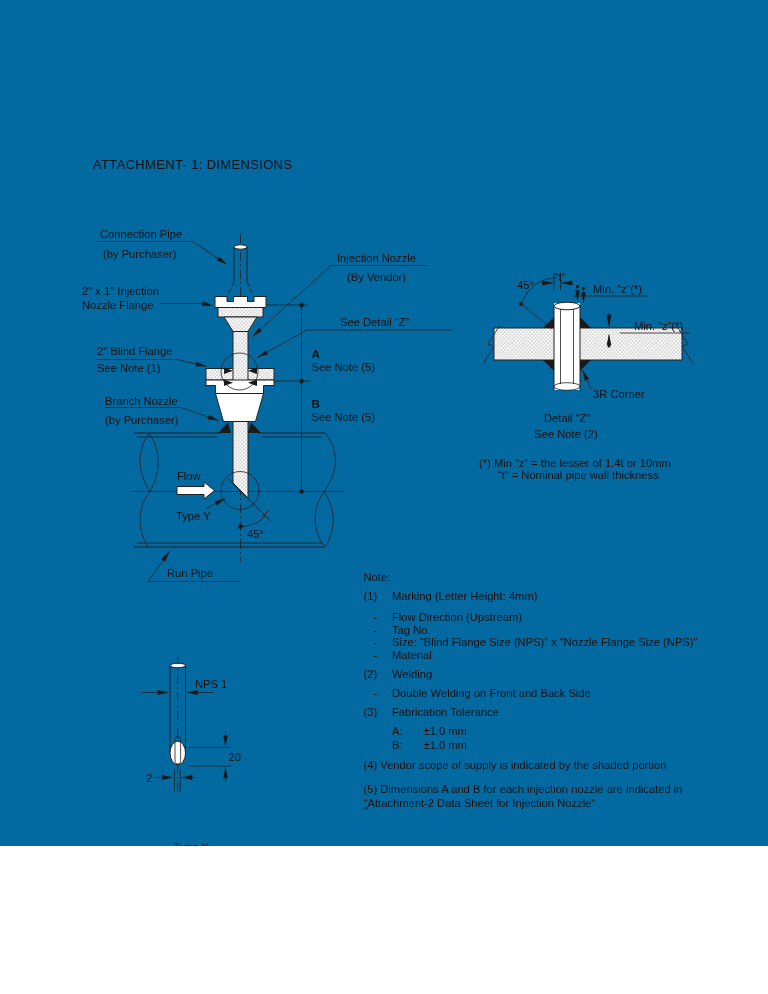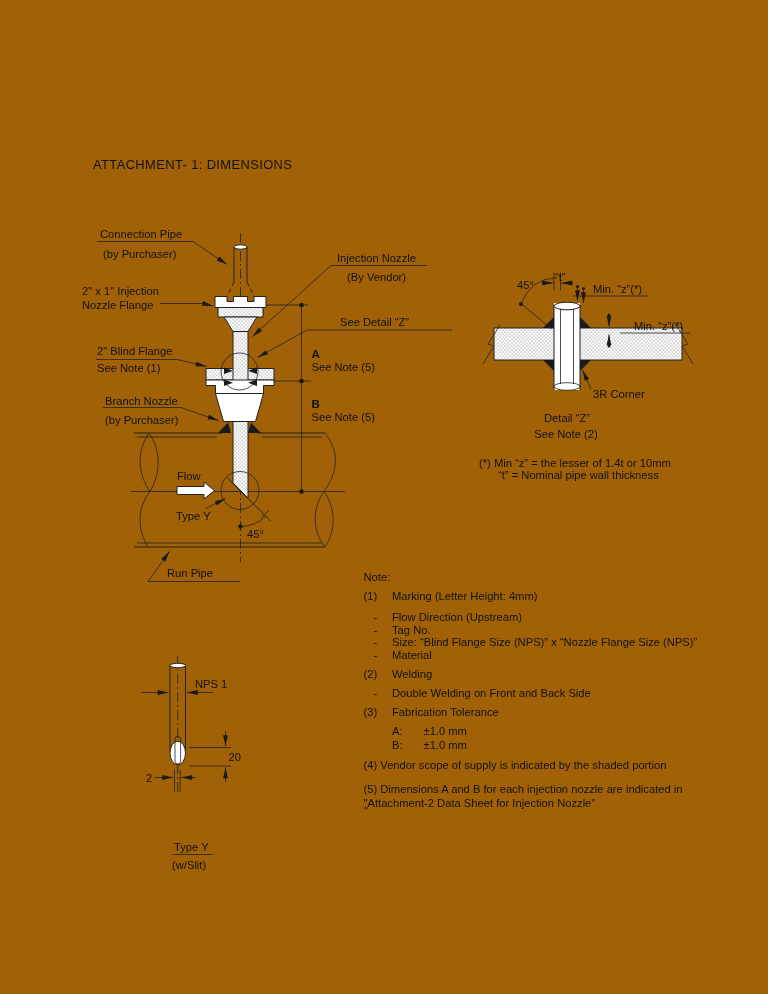--- a/index.html
+++ b/index.html
@@ -1,16 +1,16 @@
 <!DOCTYPE html>
 <html><head>
 <meta charset="utf-8">
 <style>
   html,body{margin:0;padding:0;background:#ffffff;}
-  #page{position:relative;width:768px;height:994px;background:#a16207;overflow:hidden;}
+  #page{position:relative;width:768px;height:846px;background:#0369a1;overflow:hidden;}
   svg text{font-family:"Liberation Sans","DejaVu Sans",sans-serif;font-size:11.2px;fill:#111;}
   svg text.ttl{font-size:12.9px;letter-spacing:.4px;}
   svg text.b{font-weight:bold;font-size:11.6px;}
   svg text.tiny{font-size:10.5px;}
   .ln{stroke:#222;stroke-width:1;fill:none;}
   .thin{stroke:#222;stroke-width:.8;fill:none;}
   .wh{fill:#fff;stroke:#222;stroke-width:1;}
   .st{fill:url(#stipple);stroke:#222;stroke-width:1;}
   .blk{fill:#1a1a1a;stroke:none;}
   .cl{stroke:#222;stroke-width:.8;stroke-dasharray:10 3 2 3;fill:none;}

